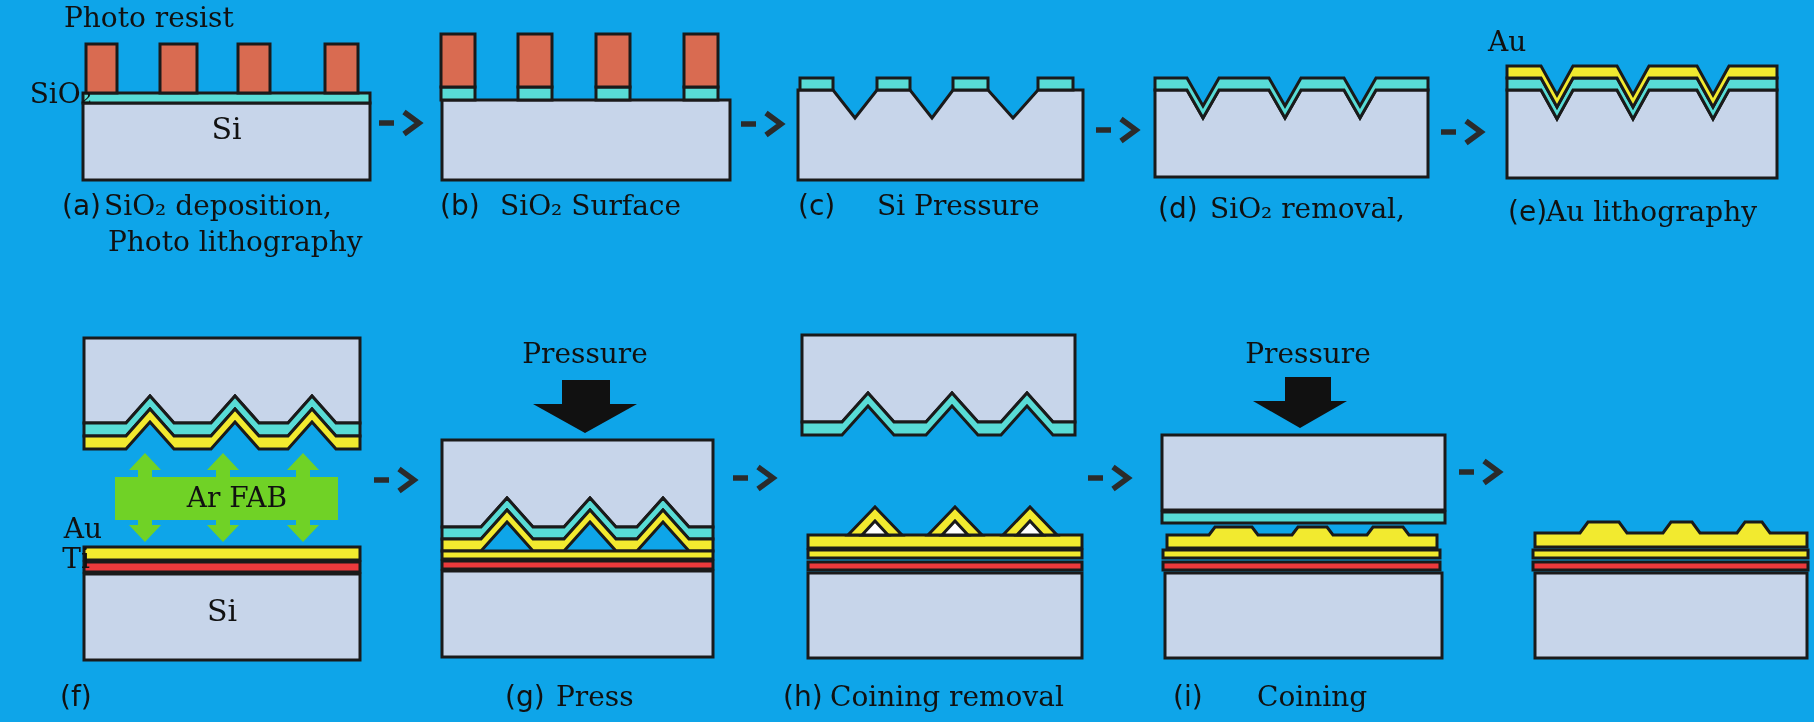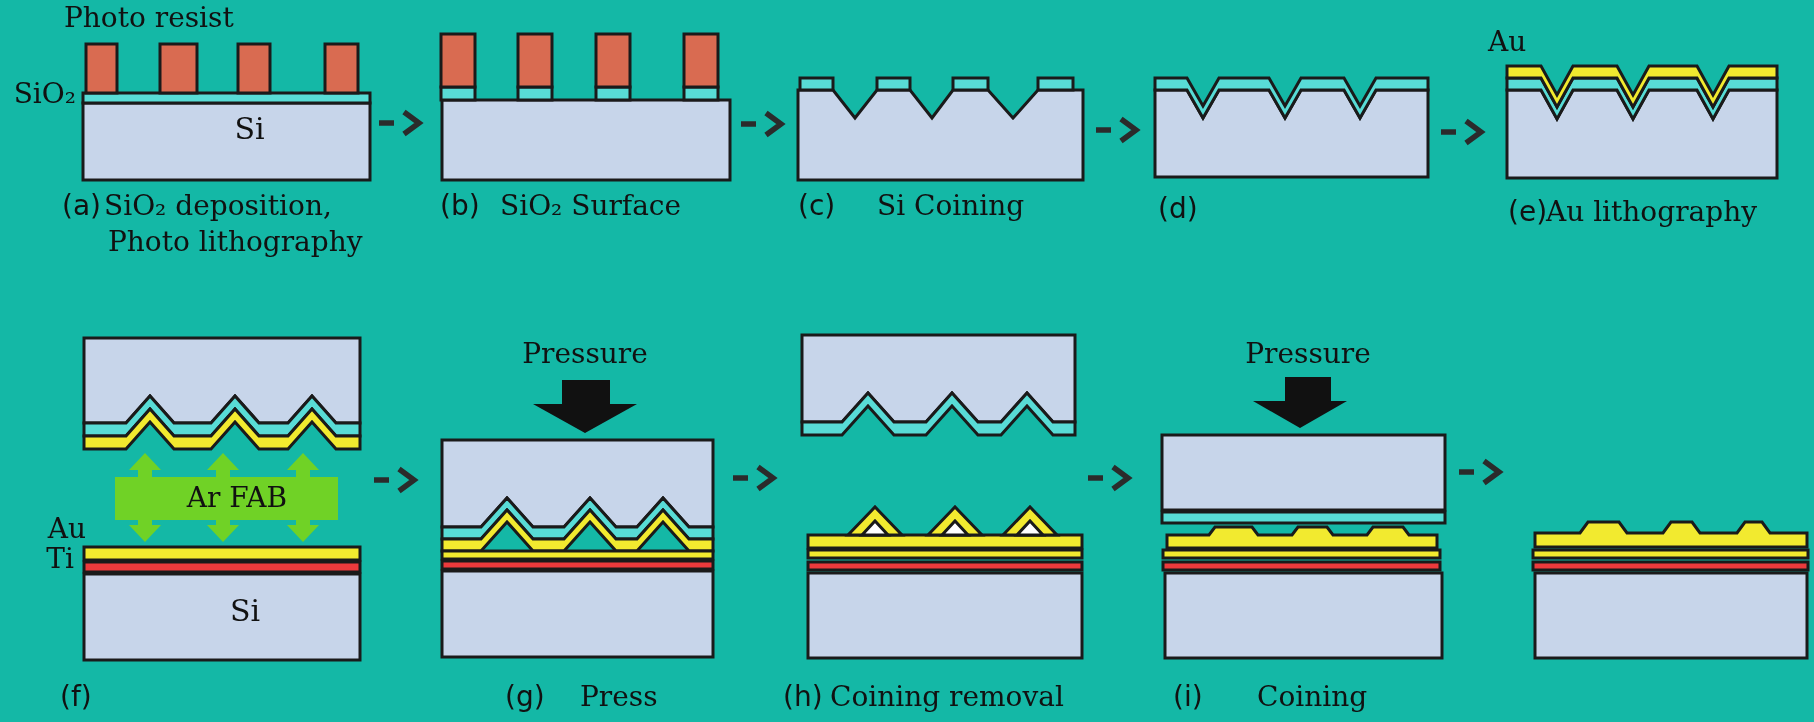--- a/index.html
+++ b/index.html
@@ -1,35 +1,35 @@
 <!DOCTYPE html>
 <html style="--si: #C7D5EA; --sio2: #58DCD6; --resist: #D96B51; --au: #F2EA2F; --ti: #EC3A3C; --fab: #70D226; --outline: #1A1A1A; --arrow: #2B2B2B;"><head>
 <meta charset="utf-8">
 <style>
   html,body{margin:0;padding:0;background:#fff;}
-  #stage{position:relative;width:1814px;height:722px;background:#14b8a6;overflow:hidden;}
+  #stage{position:relative;width:1814px;height:722px;background:#0ea5e9;overflow:hidden;}
   #art{position:absolute;left:0;top:0;}
 
   
   .si  {fill:var(--si);    stroke:var(--outline);stroke-width:3;}
   .cy  {fill:var(--sio2);  stroke:var(--outline);stroke-width:3;}
   .pr  {fill:var(--resist);stroke:var(--outline);stroke-width:3;}
   .au  {fill:var(--au);    stroke:var(--outline);stroke-width:3;}
   .ti  {fill:var(--ti);    stroke:var(--outline);stroke-width:3;}
   .wh  {fill:#ffffff;      stroke:var(--outline);stroke-width:3;}
   .blk {fill:#111;}
   .grn {fill:var(--fab);}
   .flow{stroke:var(--arrow);stroke-width:5.5;fill:none;stroke-linejoin:miter;}
 
   .t{position:absolute;font-family:"DejaVu Serif","Liberation Serif",serif;
      font-size:28px;color:#111;white-space:nowrap;line-height:1.12;}
   .pre{font-family:"DejaVu Sans","Liberation Sans",sans-serif;}
   .ctr{text-align:center;}
-  .rgt{text-align:right;}
-  .big{font-size:30px;margin-left:23px;}
+  .rgt{text-align:right;padding-left:16px;}
+  .big{font-size:30px;}
 </style>
 </head>
 <body>
 
 <div id="stage">
 
 <svg id="art" width="1814" height="722" viewBox="0 0 1814 722">
 
   <g>
     <rect class="si" x="83" y="103" width="287" height="77"></rect>
@@ -184,31 +184,32 @@
 <div class="t ctr" style="left:1238px;top:338px;width:140px">Pressure</div>
 
 <div class="t pre" style="left:62px;top:190px">(a)</div>
 <div class="t" style="left:104px;top:190px">SiO₂ deposition,</div>
 <div class="t" style="left:108px;top:226px">Photo lithography</div>
 
 <div class="t pre" style="left:440px;top:190px">(b)</div>
 <div class="t" style="left:500px;top:190px">SiO₂ Surface</div>
 
 <div class="t pre" style="left:798px;top:190px">(c)</div>
-<div class="t" style="left:877px;top:190px">Si Coining</div>
+<div class="t" style="left:877px;top:190px">Si Pressure</div>
 
 <div class="t pre" style="left:1158px;top:193px">(d)</div>
+<div class="t" style="left:1210px;top:193px">SiO₂ removal,</div>
 
 <div class="t pre" style="left:1508px;top:196px">(e)</div>
 <div class="t" style="left:1546px;top:196px">Au lithography</div>
 
 <div class="t pre" style="left:60px;top:681px">(f)</div>
 
 <div class="t pre" style="left:505px;top:681px">(g)</div>
-<div class="t" style="left:580px;top:681px">Press</div>
+<div class="t" style="left:556px;top:681px">Press</div>
 
 <div class="t pre" style="left:783px;top:681px">(h)</div>
 <div class="t" style="left:830px;top:681px">Coining removal</div>
 
 <div class="t pre" style="left:1173px;top:681px">(i)</div>
 <div class="t" style="left:1257px;top:681px">Coining</div>
 
 </div>
 
 </body></html>

